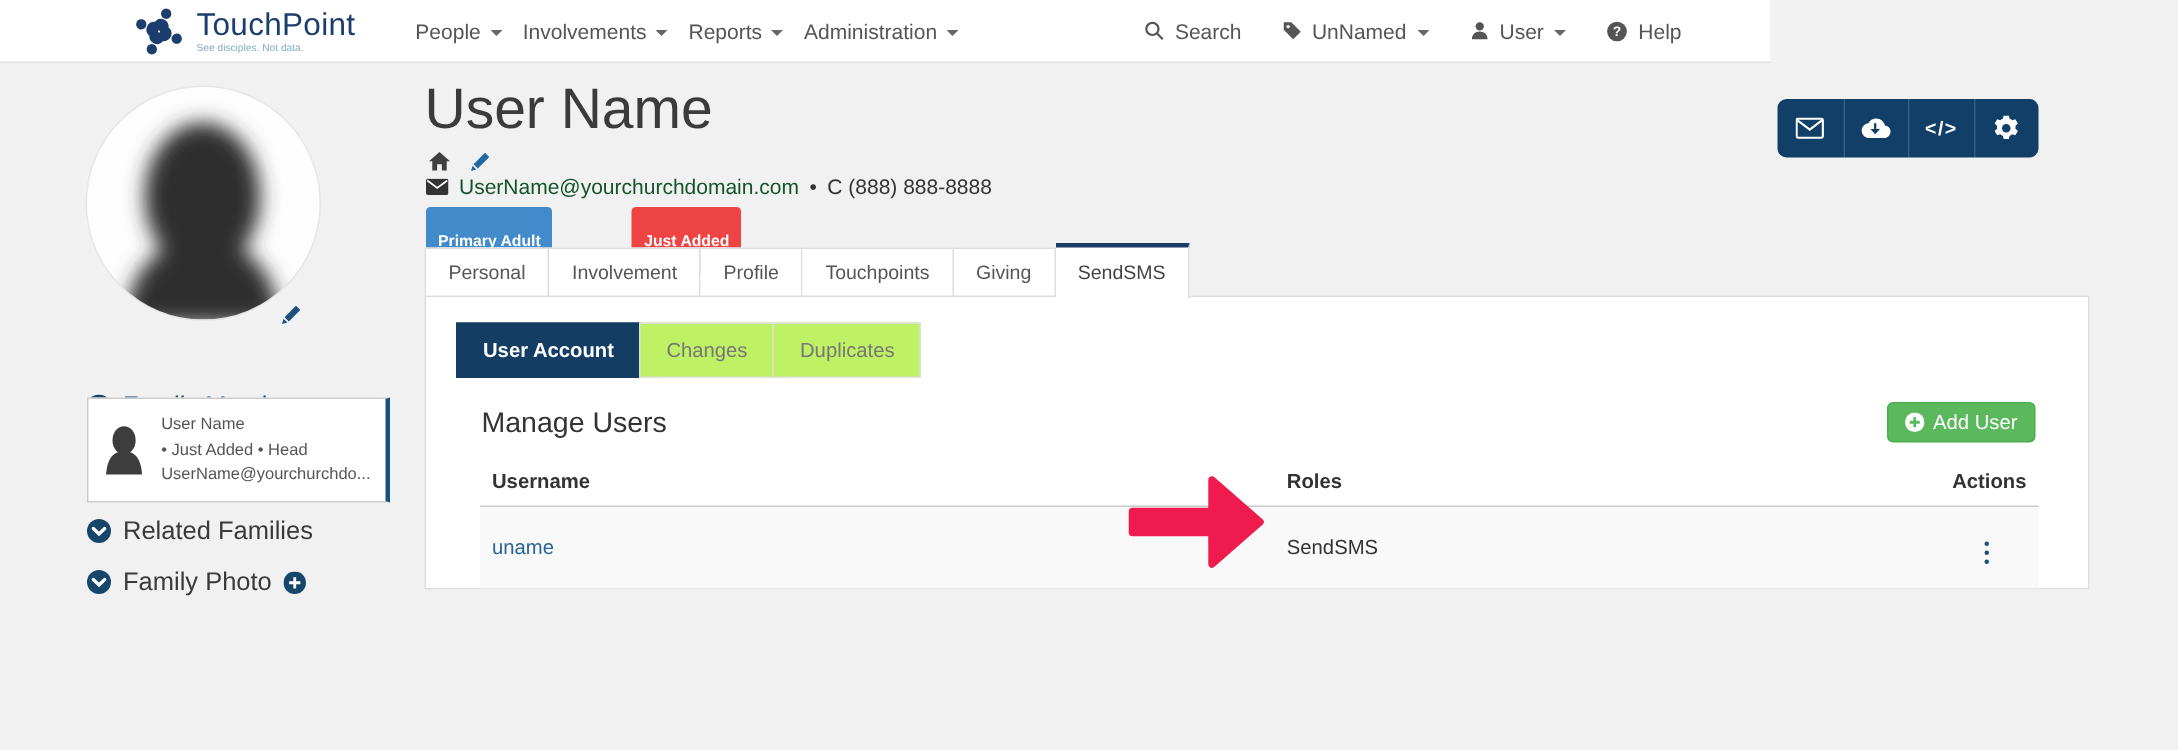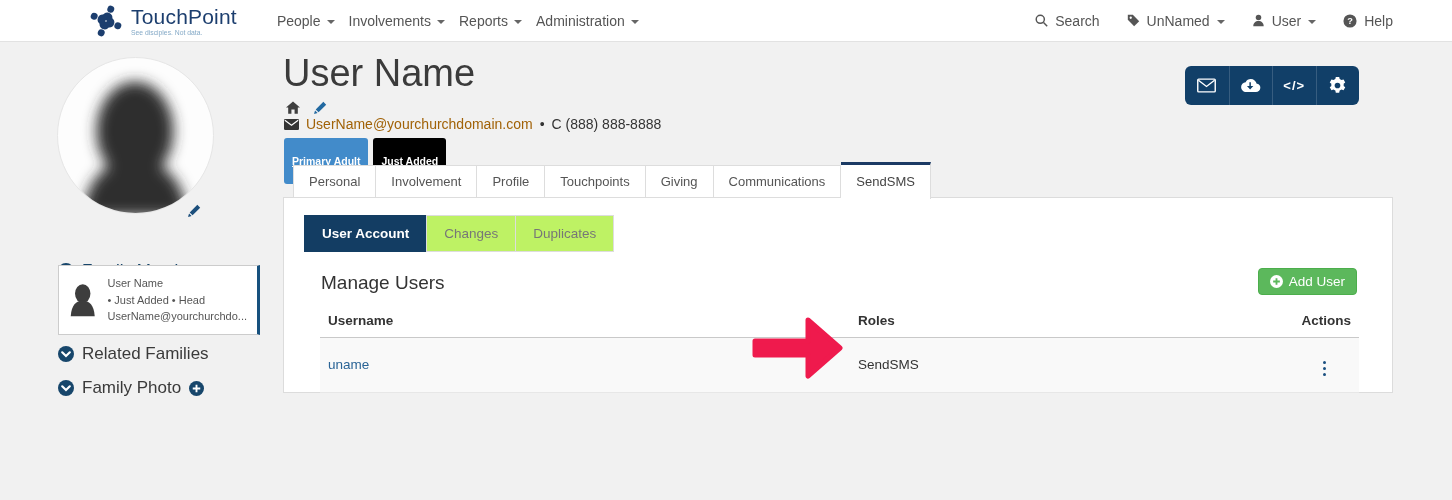--- a/index.html
+++ b/index.html
@@ -7,21 +7,21 @@
   body {
     position:relative;
     background:#f1f1f1;
     font-family:"Liberation Sans", sans-serif;
     color:#555;
     overflow:hidden;
   }
 
   
   .navbar {
-    position:absolute; top:0; left:0; width:1452px; height:42px;
+    position:absolute; top:0; left:0; width:1180px; height:42px;
     background:#fff; border-bottom:1px solid #e2e2e2;
     display:flex; align-items:center; padding:0 59px 0 88px;
   }
   .brand { display:flex; align-items:center; gap:7px; cursor:pointer; }
   .brand-txt { display:flex; flex-direction:column; }
   .brand-name { font-size:21px; color:#1c3e6e; line-height:1; letter-spacing:.2px; }
   .brand-tag { font-size:6.8px; color:#85aac7; margin-top:2px; }
   .menus { display:flex; gap:14px; margin-left:40px; font-size:14px; color:#555; }
   .menu-item { display:flex; align-items:center; gap:6px; cursor:pointer; }
   .caret { width:0; height:0; border-left:4px solid transparent; border-right:4px solid transparent; border-top:4px solid #666; margin-top:2px; }
@@ -42,36 +42,36 @@
     position:absolute; left:58px; top:265px; width:202px; height:70px;
     background:#fff; border:1px solid #ccc; border-right:3px solid #17517e;
     display:flex; align-items:center; gap:11px; padding:0 10px; cursor:pointer;
   }
   .member-text { font-size:11px; color:#555; line-height:1.5; }
 
   
   .page-title { position:absolute; left:283px; top:52px; font-size:38px; font-weight:400; color:#3b3b3b; }
   .icon-row { position:absolute; left:286px; top:101px; display:flex; gap:14px; align-items:center; }
   .contact-row { position:absolute; left:284px; top:116px; display:flex; align-items:center; gap:7px; font-size:14px; color:#333; }
-  .email-link { color:#a16207; text-decoration:none; cursor:pointer;text-align:right; }
+  .email-link { color:#14532d; text-decoration:none; cursor:pointer;text-align:right; }
   .badge-row { position:absolute; left:284px; top:138px; display:flex; gap:5px; }
   .badge { font-size:10.5px; font-weight:700; color:#fff; padding:17px 8px; border-radius:3px;text-decoration:underline; }
   .badge.blue { background:#428bca; }
-  .badge.green { background:#000000; }
+  .badge.green { background:#ef4444;margin-left:48px; }
 
   .btn-group {
     position:absolute; left:1185px; top:66px; height:39px;
     display:flex; background:#113f68; border-radius:6px; overflow:hidden;
   }
   .icon-btn { width:43.5px; display:flex; align-items:center; justify-content:center; cursor:pointer; }
   .icon-btn + .icon-btn { border-left:1px solid rgba(255,255,255,.16); }
   .code-glyph { color:#fff; font-size:13px; font-weight:700; letter-spacing:1px; }
 
   
-  .tabs { position:absolute; left:293px; top:165px; display:flex; height:33px; z-index:2; }
+  .tabs { position:absolute; left:283px; top:165px; display:flex; height:33px; z-index:2; }
   .tab {
     line-height:31px; height:33px; padding:0 15px; font-size:13px; color:#555;
     background:#fff; border:1px solid #ddd; border-left:none; cursor:pointer;
   }
   .tab:first-child { border-left:1px solid #ddd; }
   .tab.active {
     margin-top:-3px; height:37px; line-height:34px;
     border-top:3px solid #1b3a64; border-bottom:none; color:#444; z-index:3; position:relative;
   }
 
@@ -299,21 +299,20 @@
       </svg>
   </span>
 </div>
 
 <div class="tabs">
   <span class="tab">Personal</span>
   <span class="tab">Involvement</span>
   <span class="tab">Profile</span>
   <span class="tab">Touchpoints</span>
   <span class="tab">Giving</span>
-  <span class="tab">Communications</span>
   <span class="tab active">SendSMS</span>
 </div>
 
 <div class="panel">
   <div class="subtabs">
     <span class="subtab active">User Account</span>
     <span class="subtab">Changes</span>
     <span class="subtab">Duplicates</span>
   </div>
 

